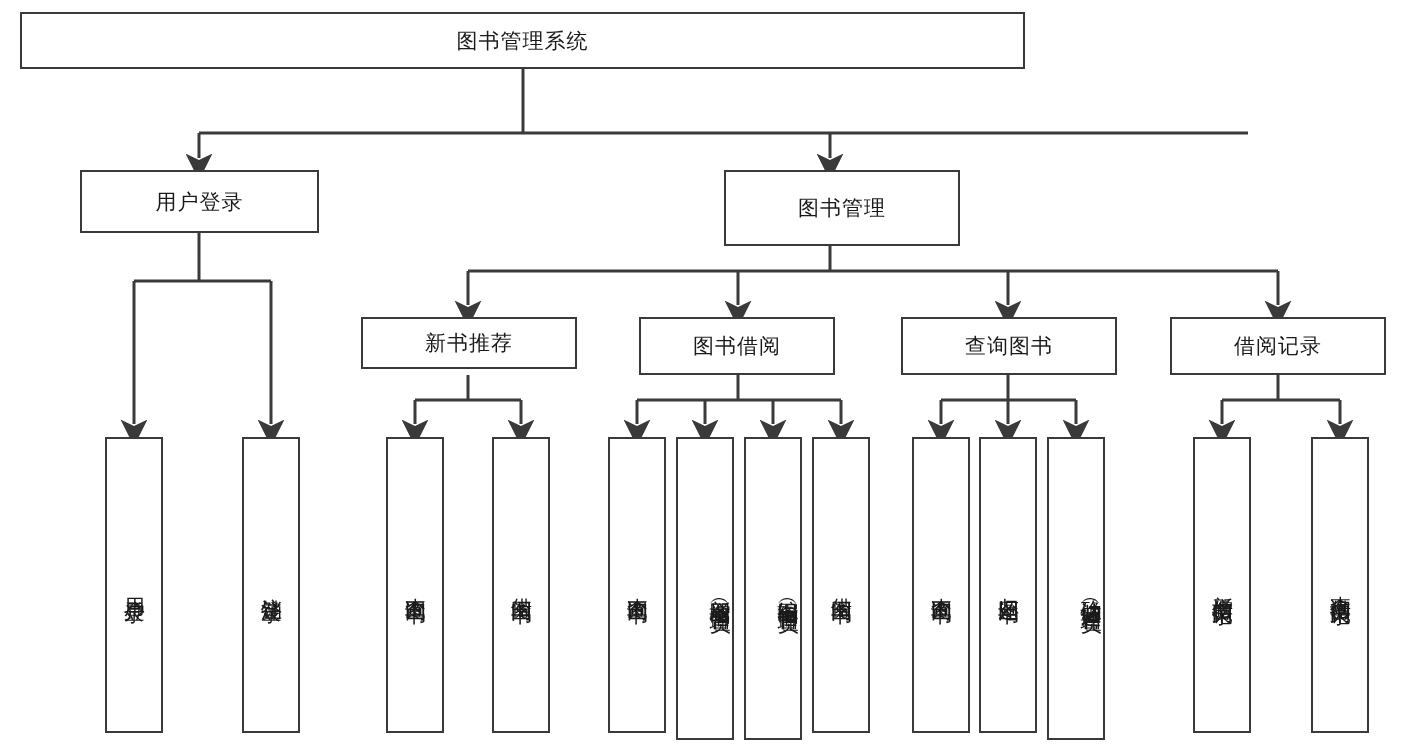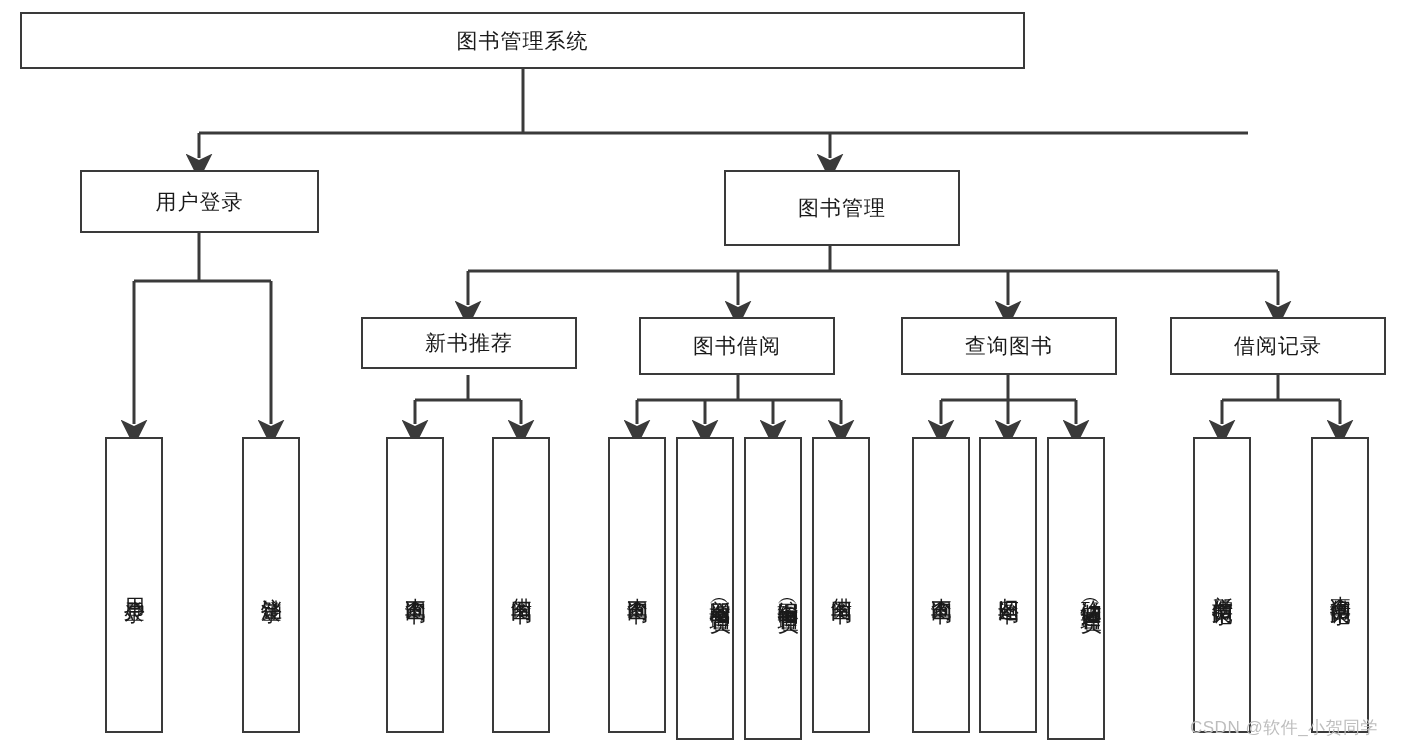--- a/index.html
+++ b/index.html
@@ -101,15 +101,14 @@
   <div class="node-box node-v" style="left:744px;top:437px;width:58px;height:303px;">编辑图书（管理员）</div>
   <div class="node-box node-v mid" style="left:812px;top:437px;width:58px;height:296px;">借阅图书</div>
 
   <div class="node-box node-v mid" style="left:912px;top:437px;width:58px;height:296px;">查询图书</div>
   <div class="node-box node-v mid" style="left:979px;top:437px;width:58px;height:296px;">归还图书</div>
   <div class="node-box node-v" style="left:1047px;top:437px;width:58px;height:303px;">确认归还（管理员）</div>
 
   <div class="node-box node-v mid" style="left:1193px;top:437px;width:58px;height:296px;">新增借阅记录</div>
   <div class="node-box node-v mid" style="left:1311px;top:437px;width:58px;height:296px;">查询借阅记录</div>
 
-  <div class="watermark" style="left:1190px;top:716px;">CSDN @软件_小贺同学</div>
 
 </div>
 
 </body></html>

